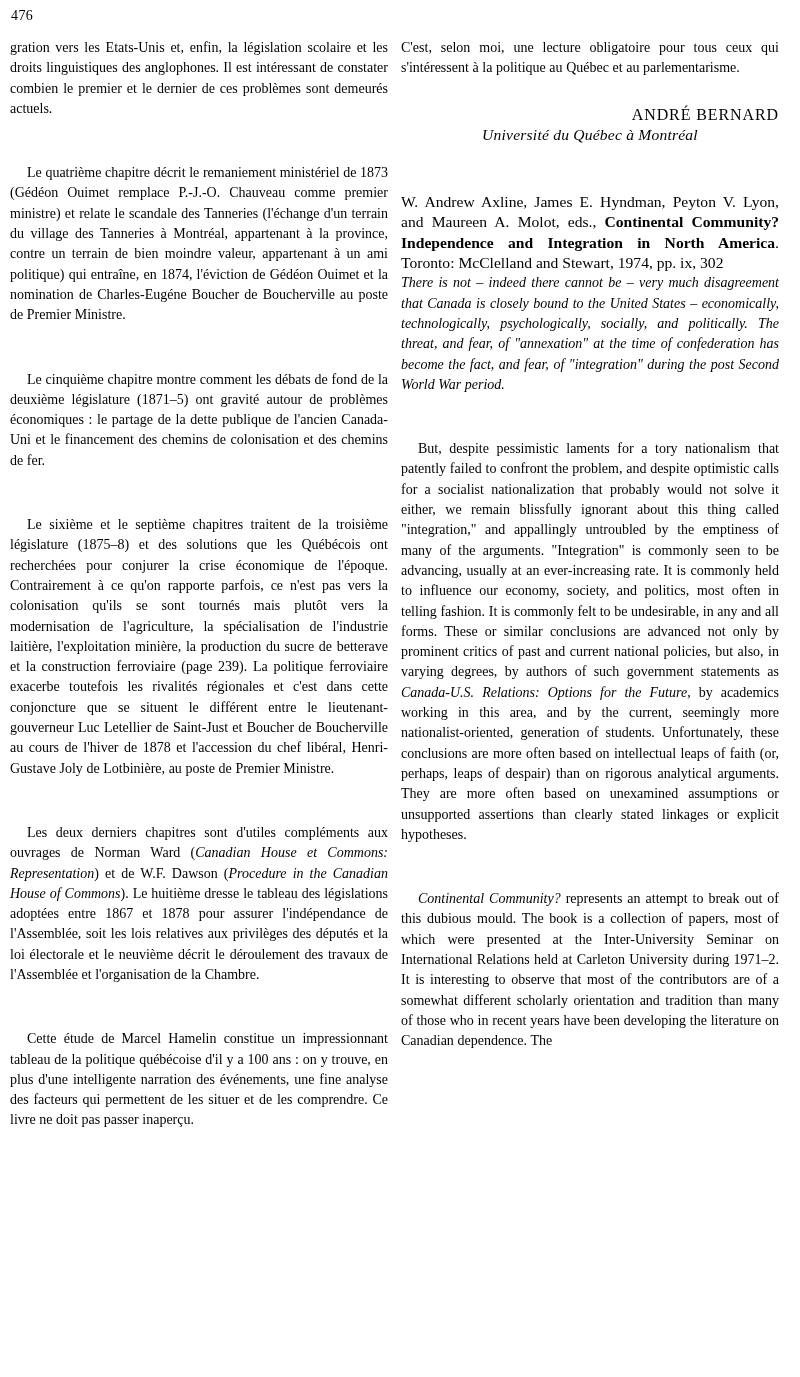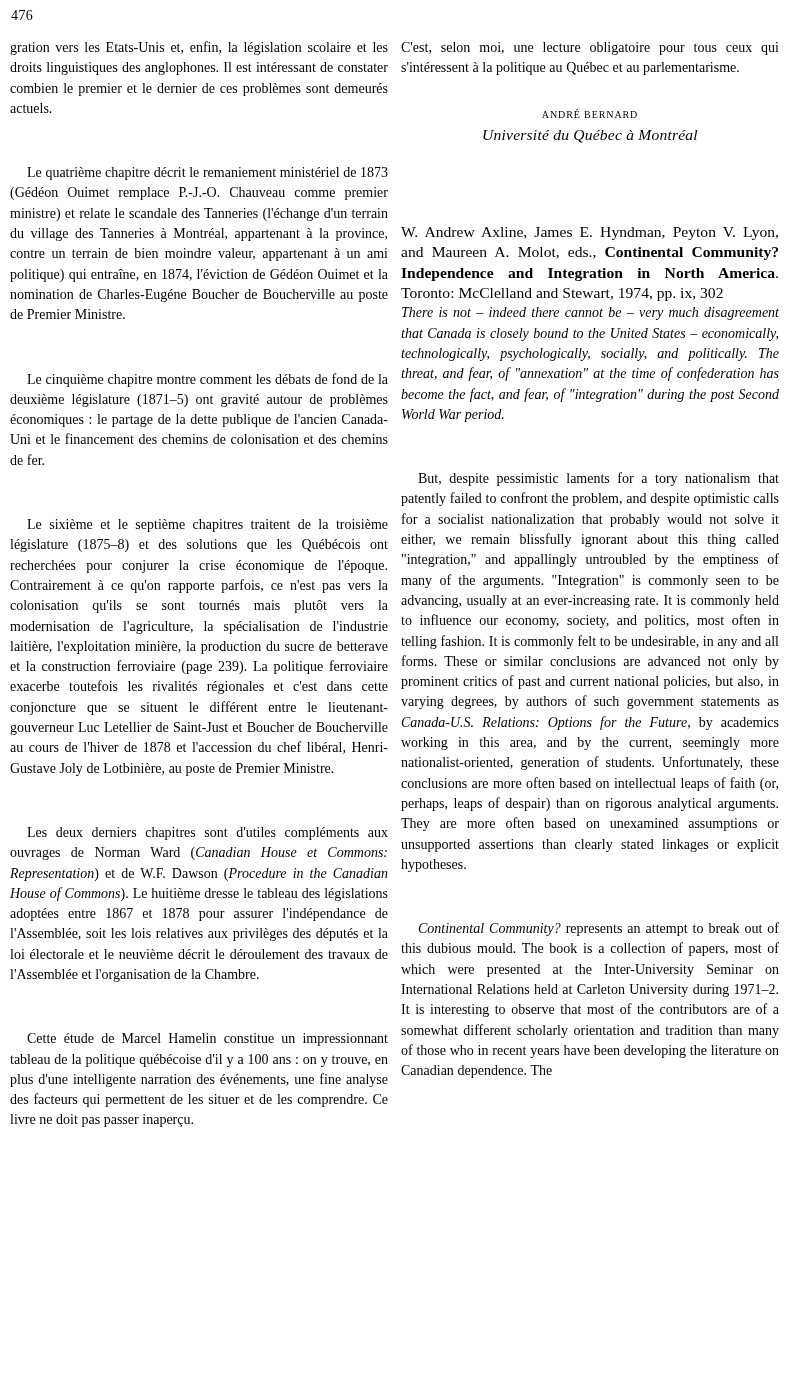--- a/index.html
+++ b/index.html
@@ -66,35 +66,34 @@
   }
 
   
   .signature {
     margin-top: 26px;
     text-align: right;
     font-size: 15.6px;
     line-height: 20.3px;
   }
   .signature .author {
-    font-size: 10px;
+    font-size: 16px;
     letter-spacing: 0.9px;
     text-transform: uppercase;
-    text-align: center;
   }
   .signature .affiliation {
     font-style: italic;
     font-size: 15.6px;
     letter-spacing: 0.2px;
     text-align: center;
   }
 
   
   .citation {
-    margin-top: 77px;
+    margin-top: 47px;
     font-size: 15.6px;
     line-height: 20.3px;
     text-align: justify;
     text-align-last: left;
   }
 
   .after-citation {
     margin-top: 20px;
     font-style: italic;
   }

